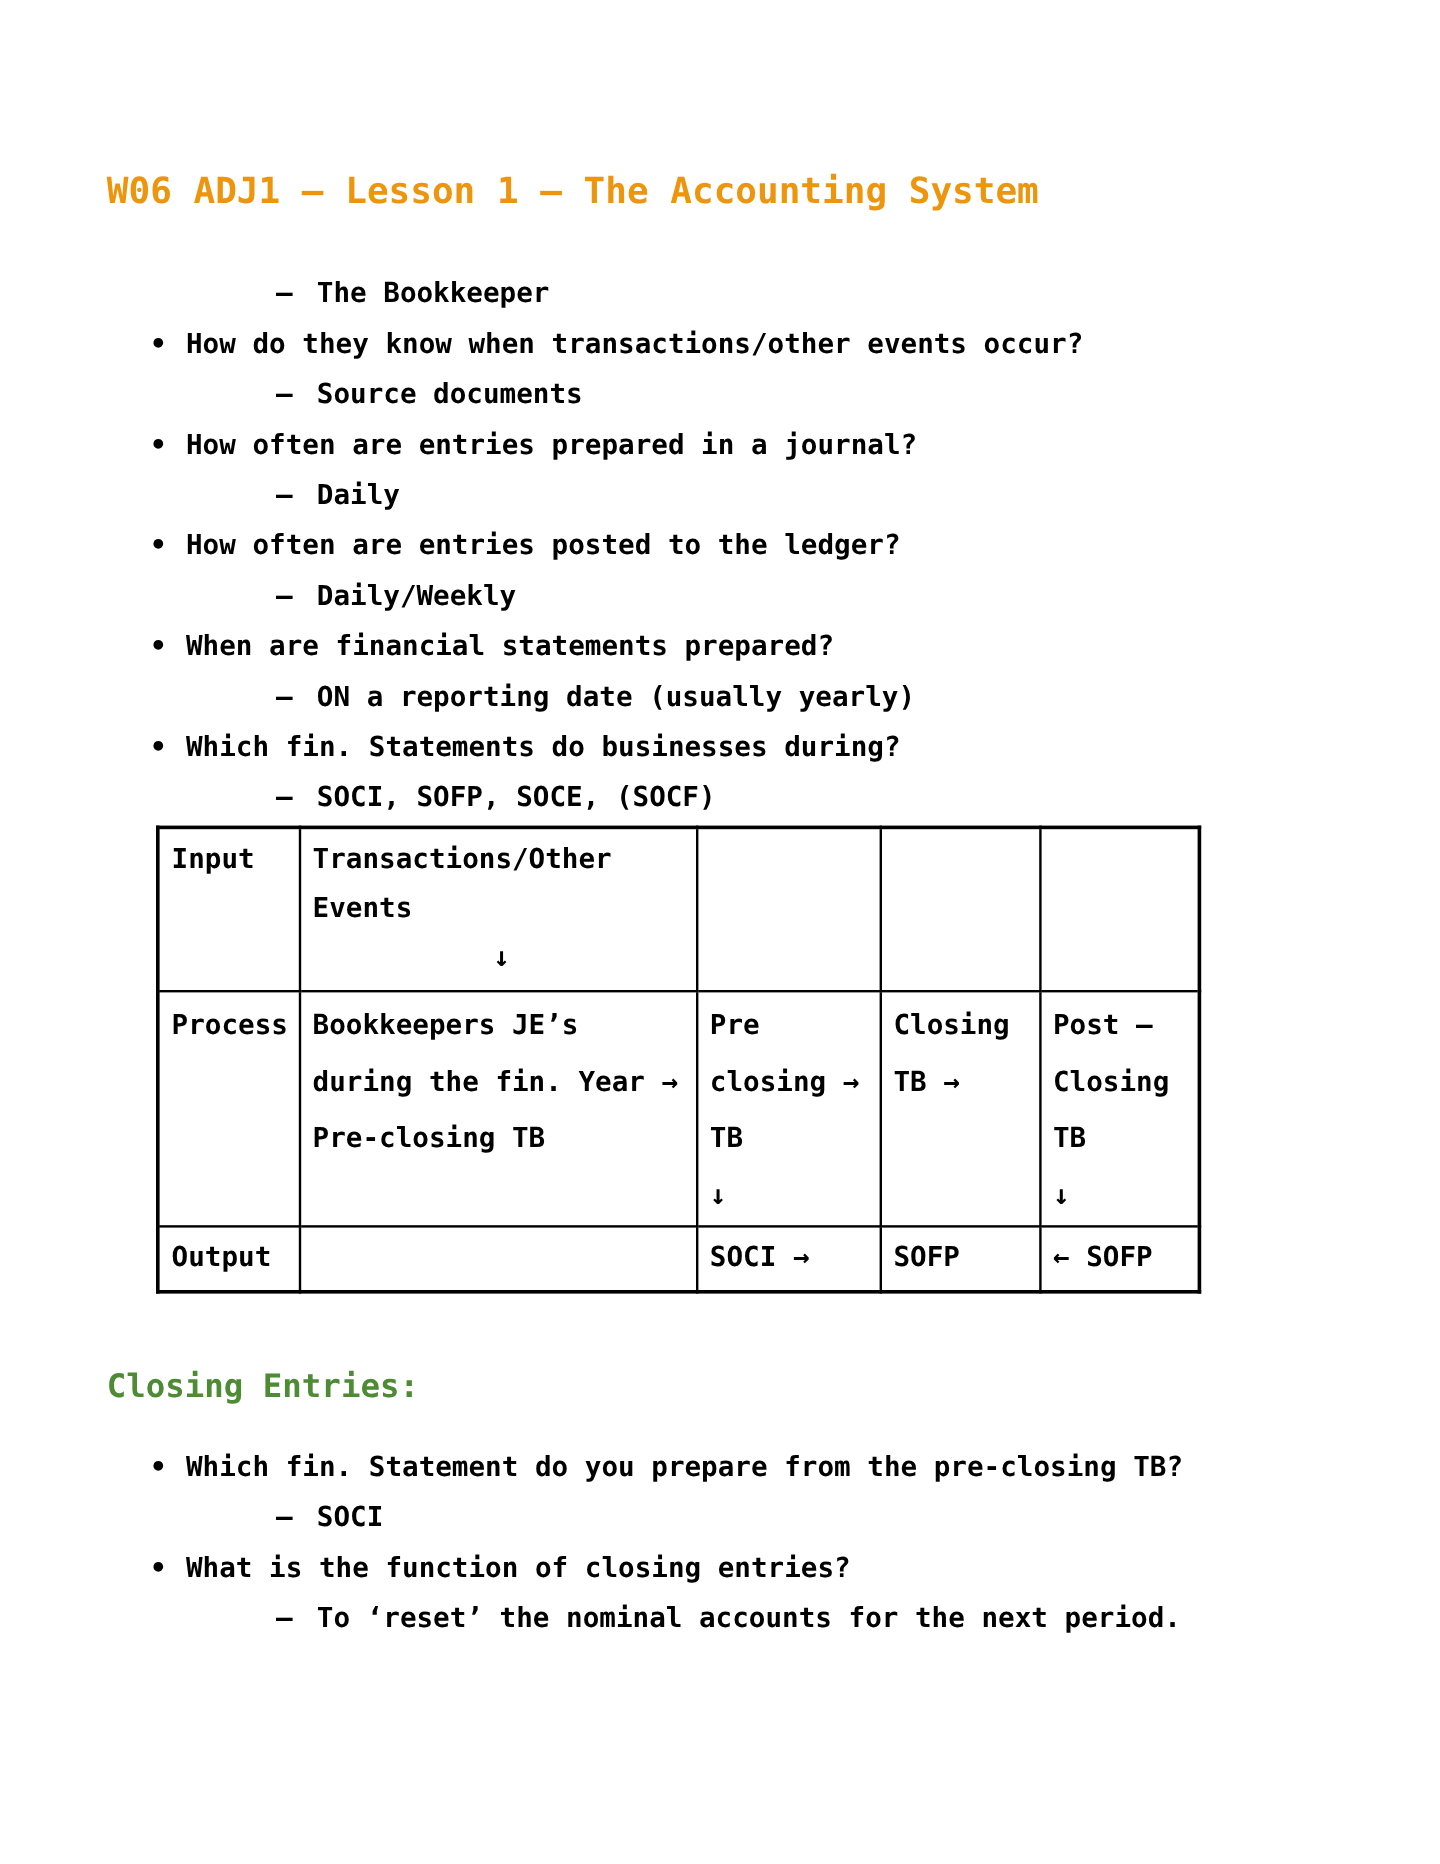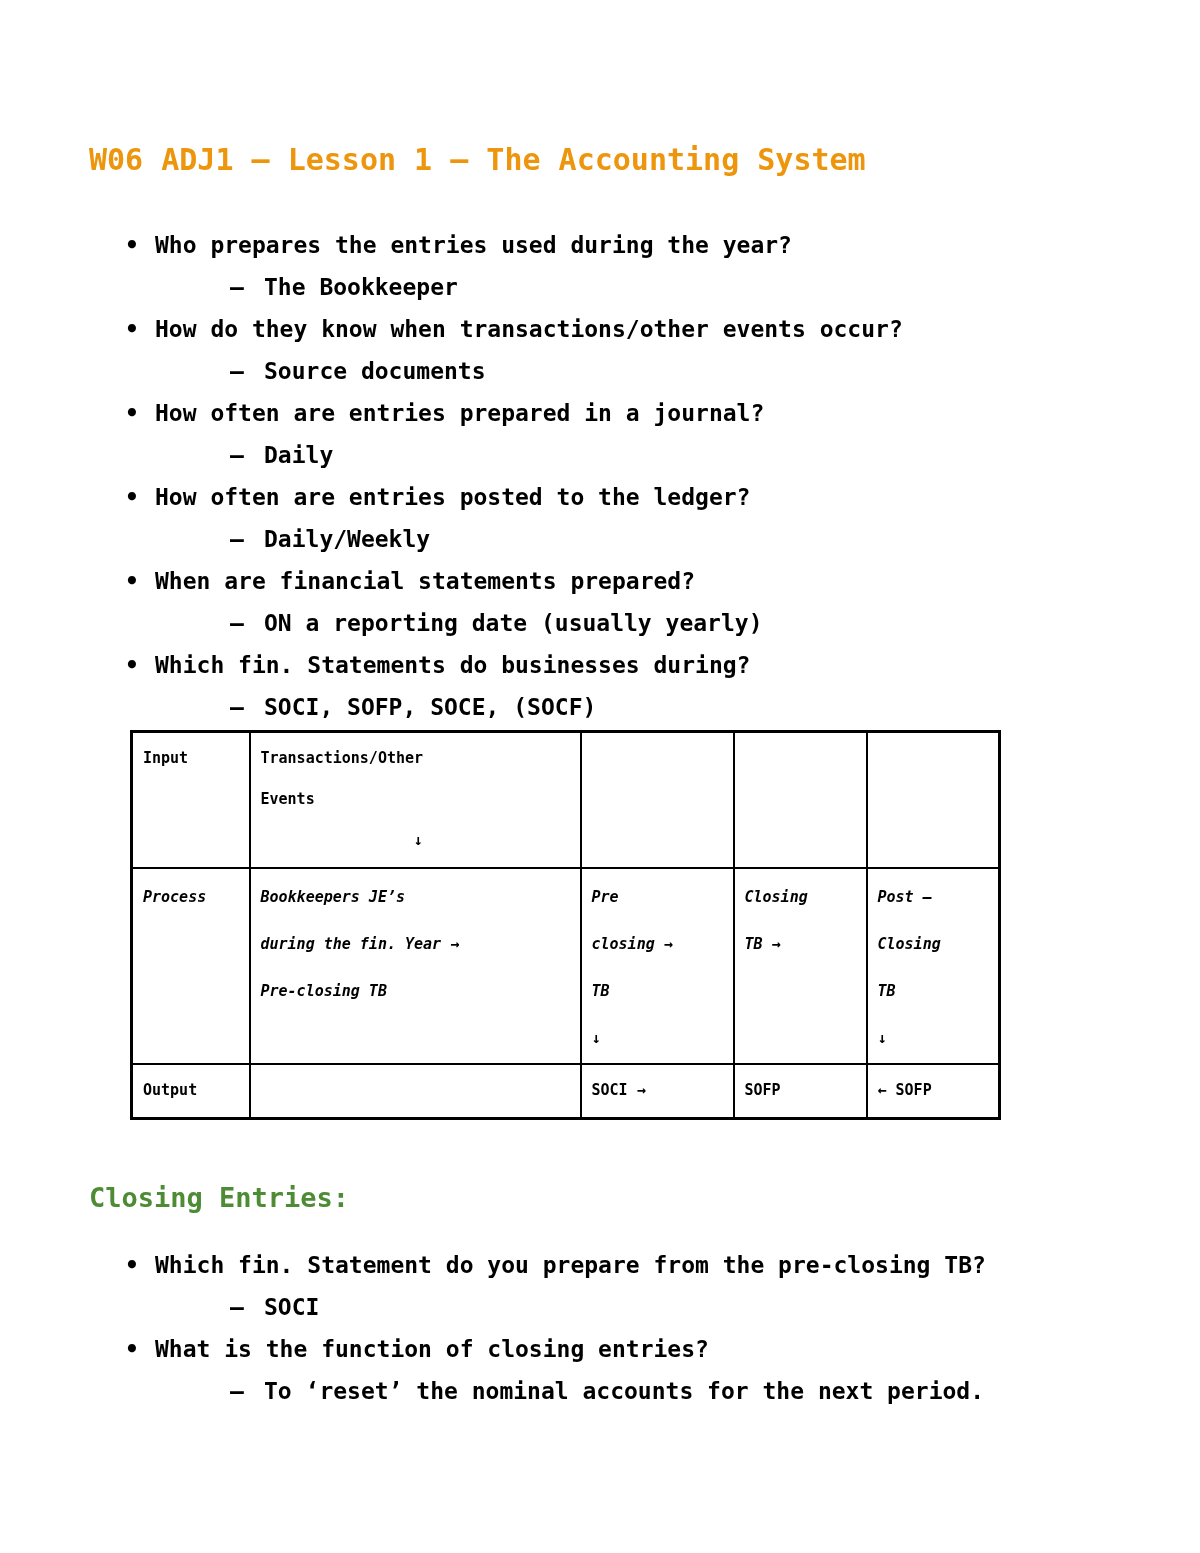--- a/index.html
+++ b/index.html
@@ -35,35 +35,35 @@
   }
   .bullet { display: inline-block; width: 30px; }
   .dash   { display: inline-block; width: 34px; }
 
   .flow-table {
     margin: 2px 0 0 41px;
     width: 868px;
     border-collapse: collapse;
     table-layout: fixed;
     border: 3px solid #000000;
-    font-size: 15px;
+    font-size: 23px;
   }
   .flow-table td {
     border: 2px solid #000000;
     vertical-align: top;
     padding: 5px 4px 0 10px;
     overflow: hidden;
   }
   .col-1 { width: 118px; }
   .col-2 { width: 331px; }
   .col-3 { width: 153px; }
   .col-4 { width: 133px; }
   .col-5 { width: 133px; }
   .row-input td   { height: 136px; }
-  .row-process td { height: 196px; font-style: italic; }
+  .row-process td { height: 196px; }
   .row-output td  { height: 55px; }
   .cell-line { line-height: 41px; white-space: nowrap; }
   .row-process .cell-line { line-height: 47px; }
   .cell-line.center { text-align: center; }
 
   .section-heading {
     font-size: 27px;
     line-height: 36px;
     font-weight: 700;
     color: #4E8B35;
@@ -74,21 +74,20 @@
 </head>
 <body>
 
 <div class="page">
 
   <h1 class="doc-title">W06 ADJ1 – Lesson 1 – The Accounting System</h1>
 
   <div class="qa-list">
 
     <div class="qa-item">
-      <div class="q-line"><span class="bullet">•</span><span>Who prepares the entries used during the year?</span></div>
       <div class="a-line"><span class="dash">–</span><span>The Bookkeeper</span></div>
     </div>
 
     <div class="qa-item">
       <div class="q-line"><span class="bullet">•</span><span>How do they know when transactions/other events occur?</span></div>
       <div class="a-line"><span class="dash">–</span><span>Source documents</span></div>
     </div>
 
     <div class="qa-item">
       <div class="q-line"><span class="bullet">•</span><span>How often are entries prepared in a journal?</span></div>

